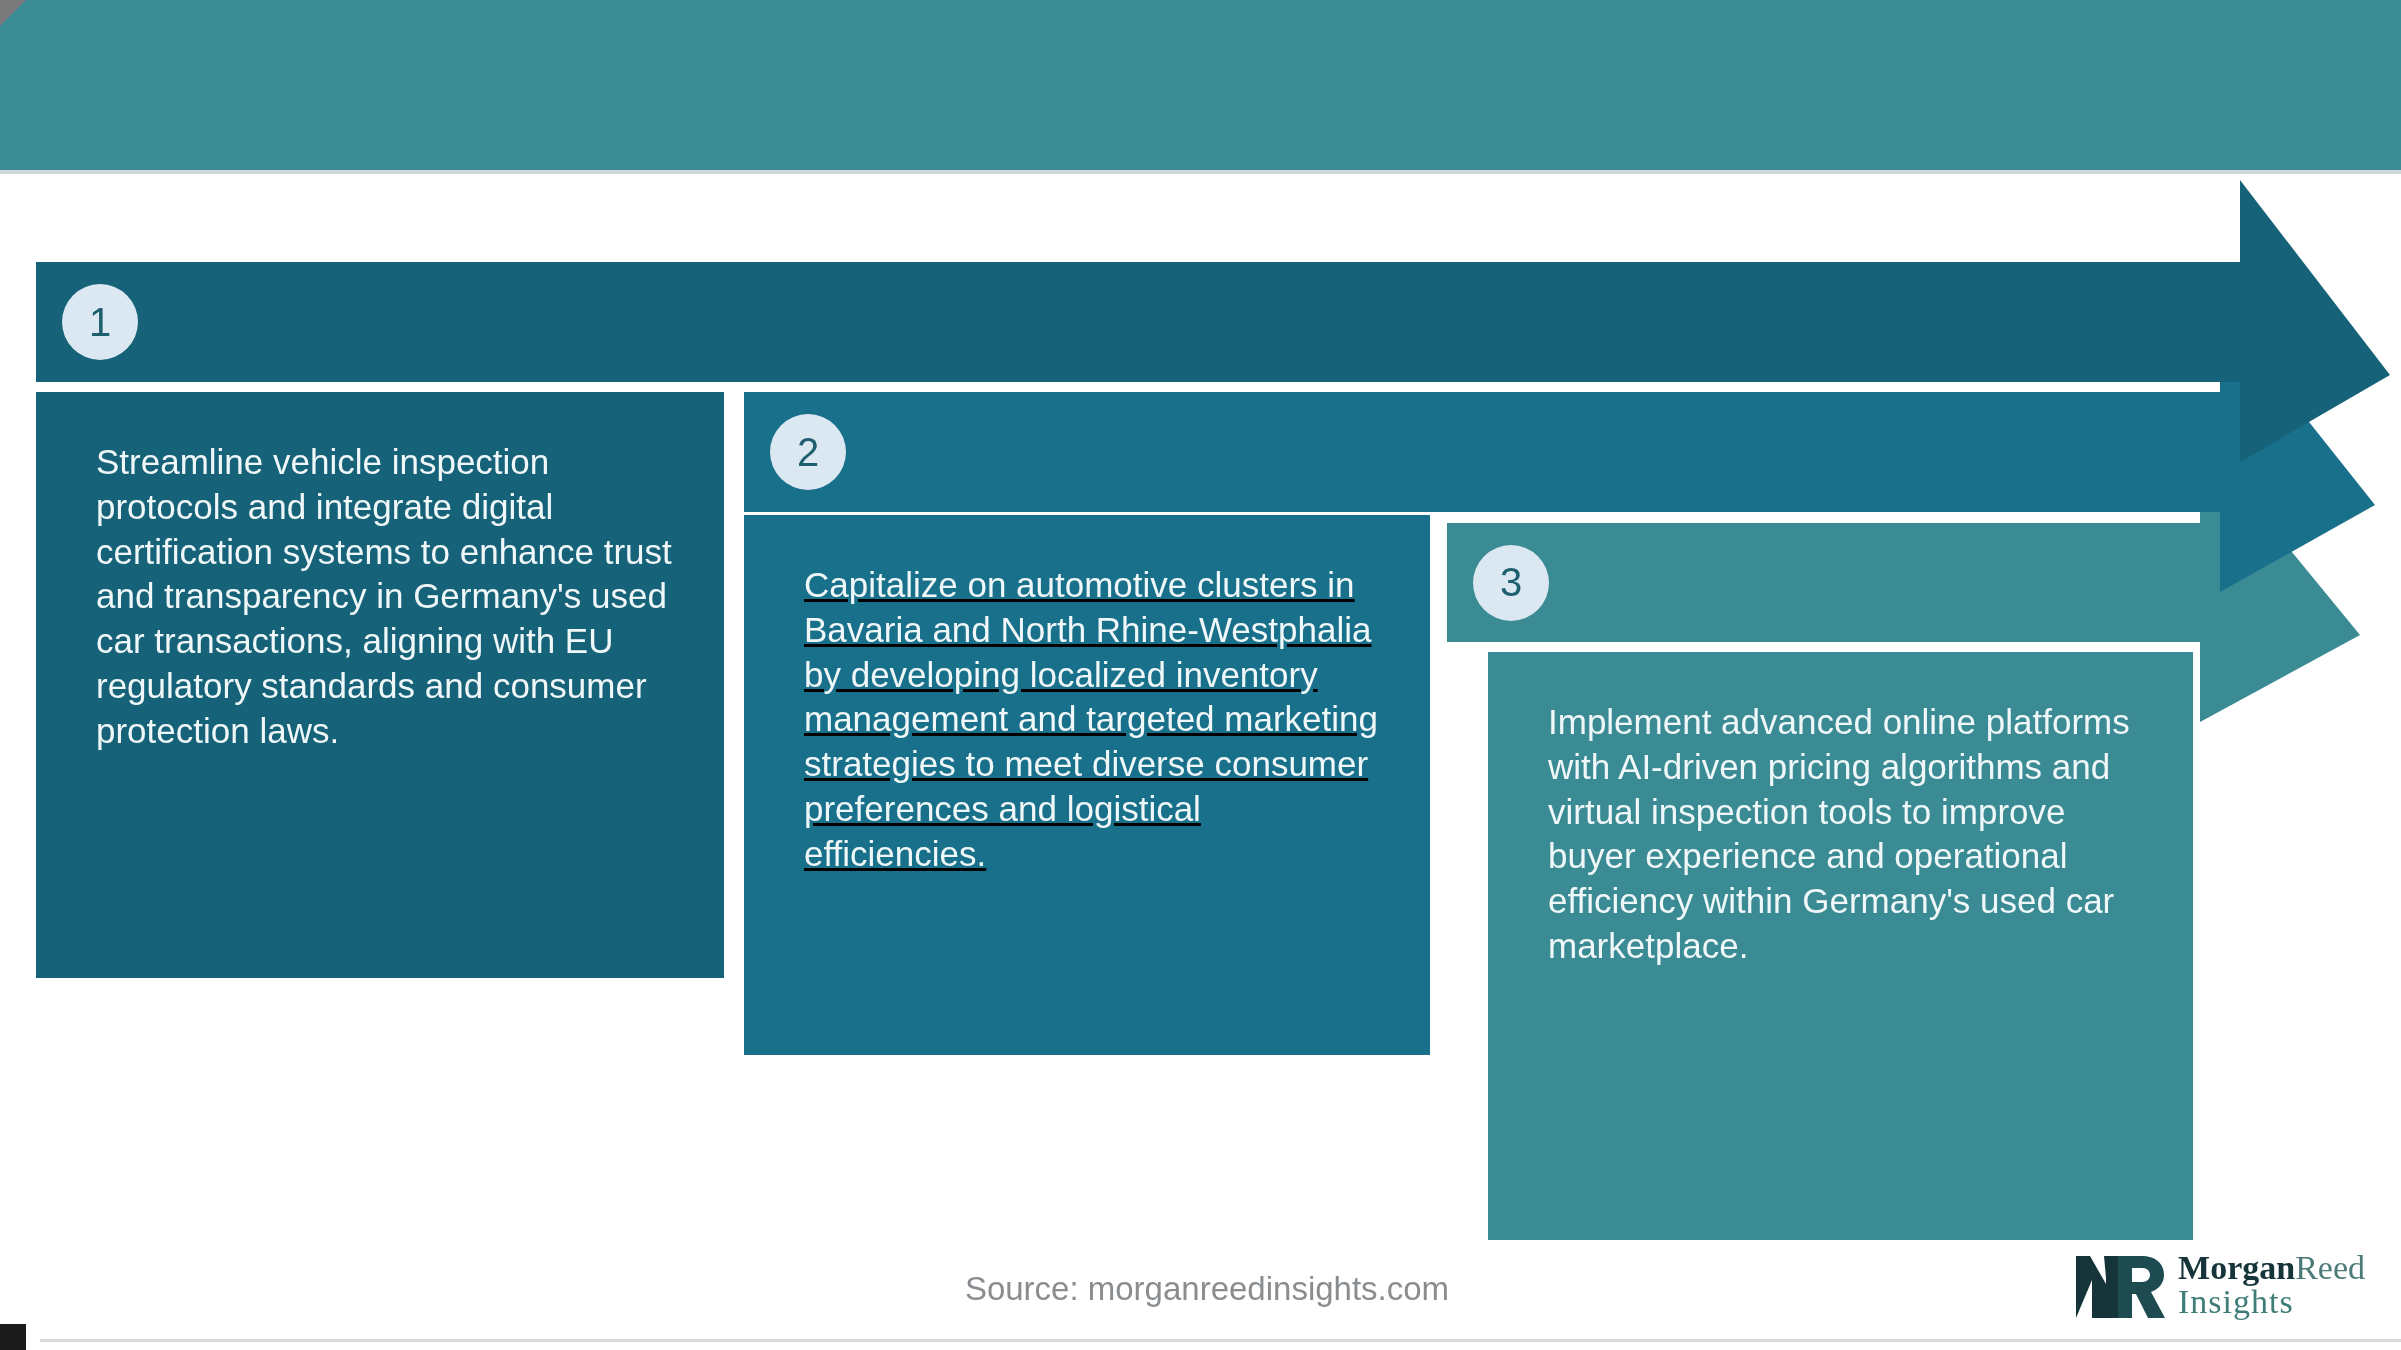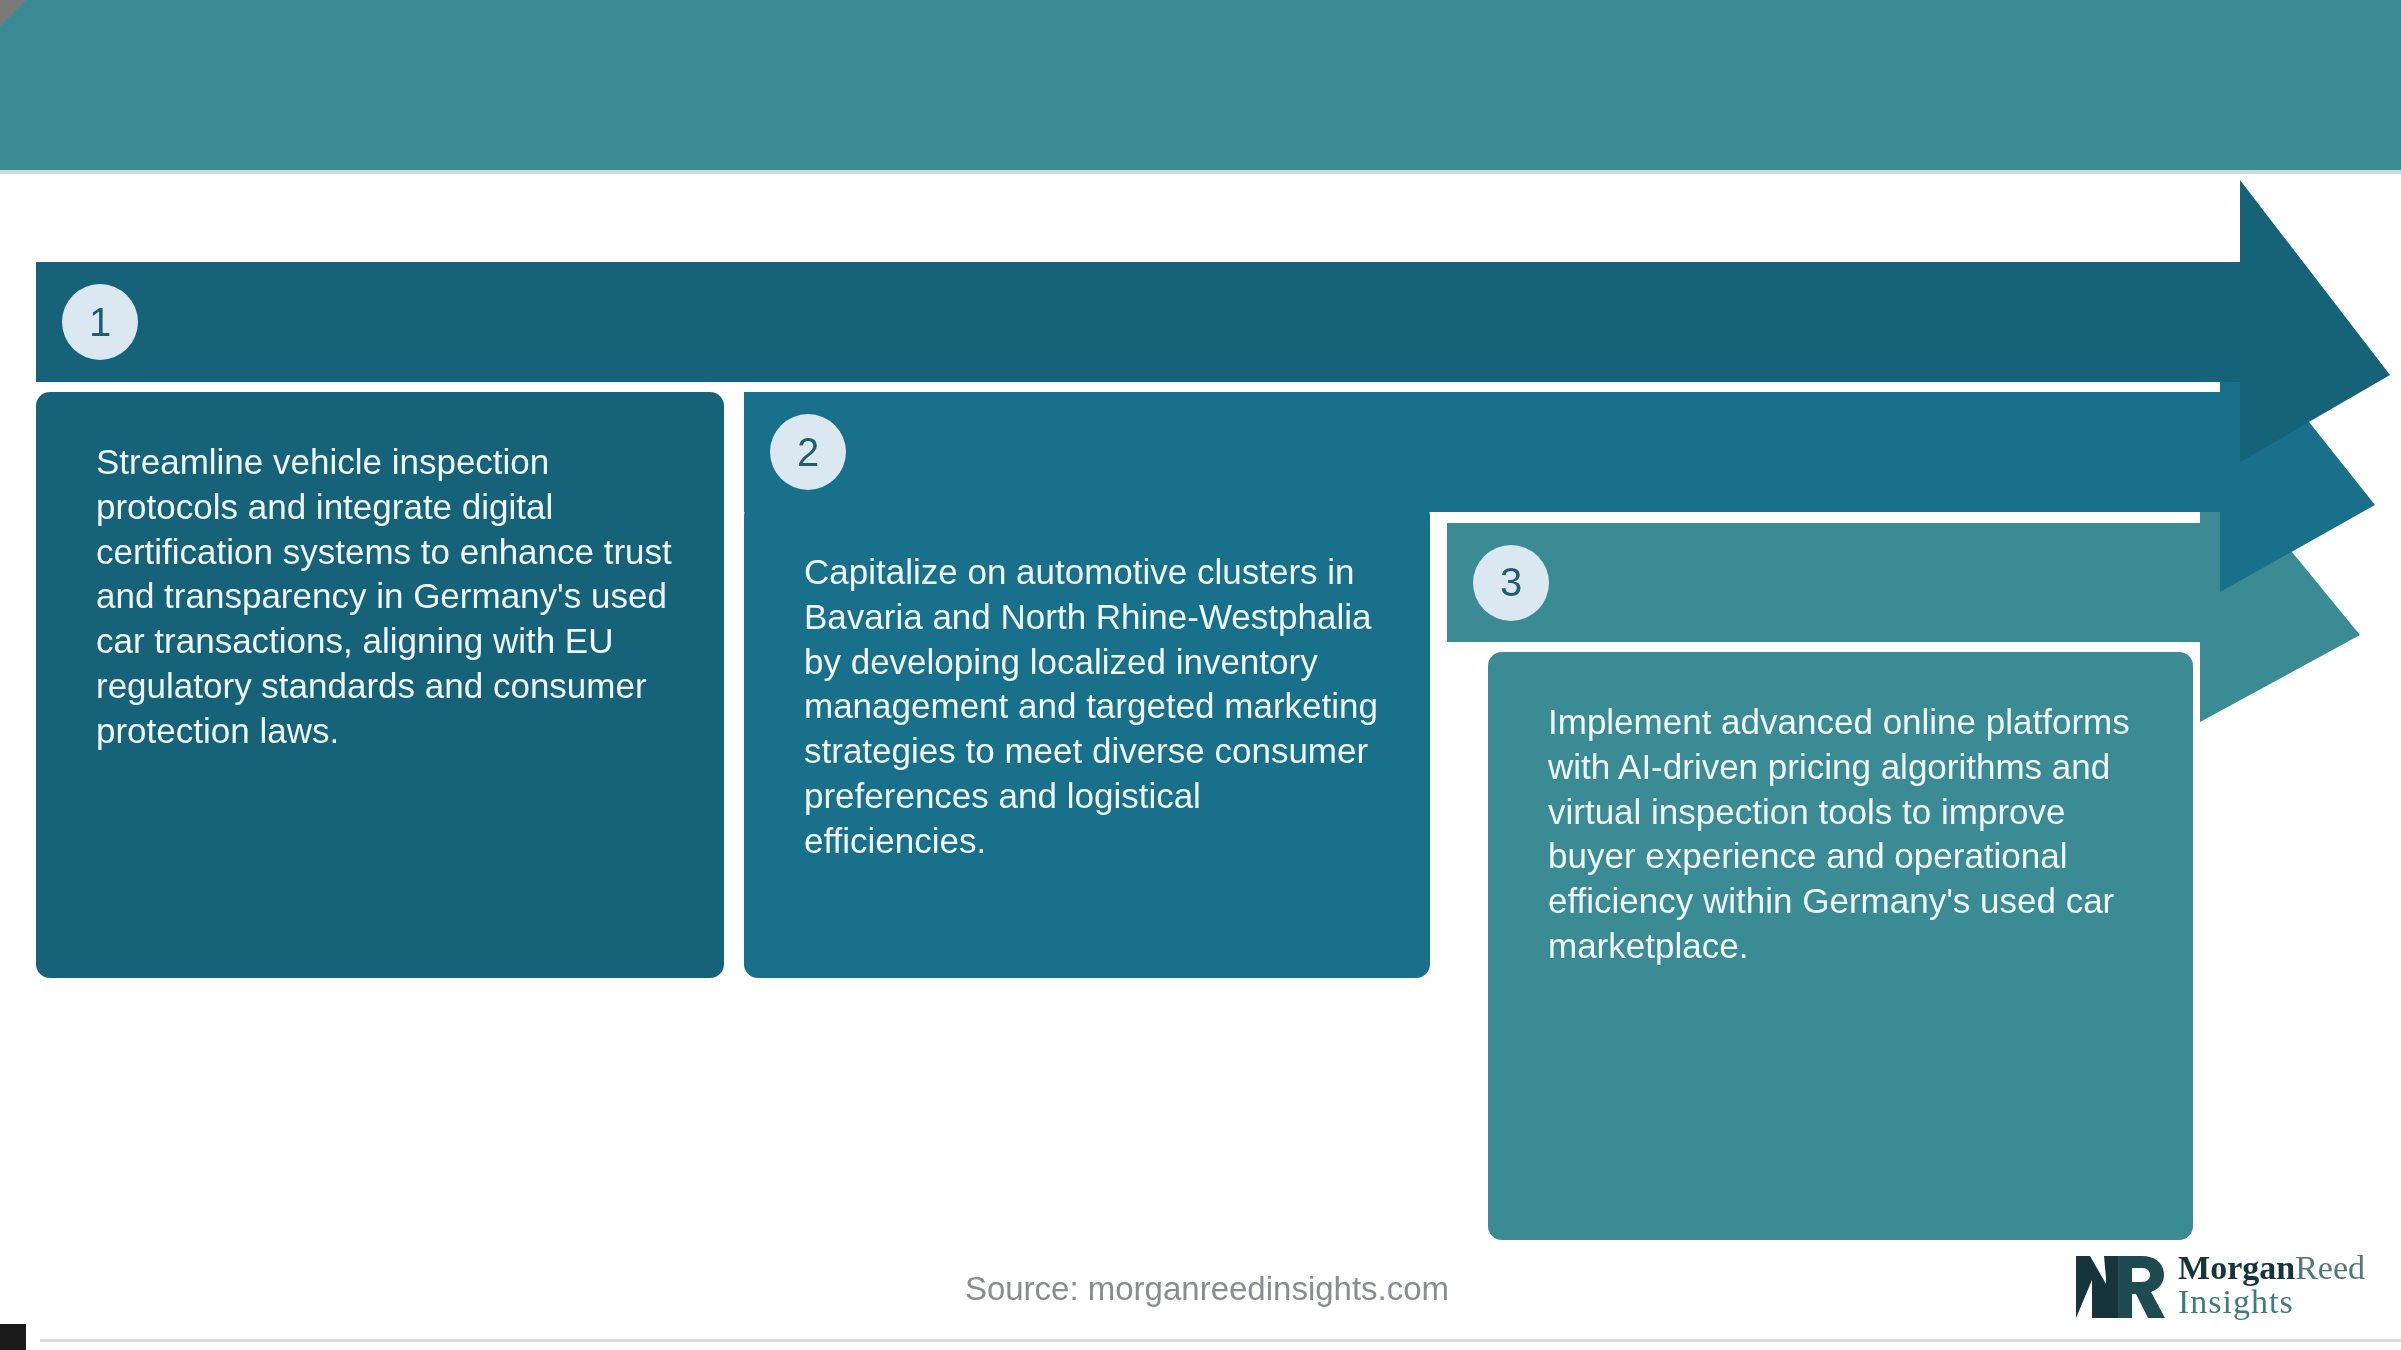--- a/index.html
+++ b/index.html
@@ -106,21 +106,20 @@
     white-space: nowrap;
     letter-spacing: 0.2px;
   }
 
   
   .panel {
     position: absolute;
     z-index: 18;
     box-sizing: border-box;
     padding: 48px 40px 20px 60px;
-    border-radius: 14px;
   }
   .panel-text {
     font-size: 35px;
     line-height: 1.28;
     color: #f0f7f8;
     font-weight: normal;
   }
 
   
   .c1 { background: #156279; }
@@ -194,21 +193,21 @@
 </div>
 <div class="panel c1" style="left:36px; top:392px; width:688px; height:586px;">
   <div class="panel-text">Streamline vehicle inspection protocols and integrate digital certification systems to enhance trust and transparency in Germany's used car transactions, aligning with EU regulatory standards and consumer protection laws.</div>
 </div>
 
 <div class="arrow-head c2" style="left:744px; top:392px; width:1476px; height:120px;">
   <div class="num-circle">
     <span>2</span>
   </div>
 </div>
-<div class="panel c2" style="left:744px; top:502px; width:686px; height:476px;">
+<div class="panel c2" style="left:744px; top:515px; width:686px; height:540px;text-decoration:underline;">
   <div class="panel-text">Capitalize on automotive clusters in Bavaria and North Rhine-Westphalia by developing localized inventory management and targeted marketing strategies to meet diverse consumer preferences and logistical efficiencies.</div>
 </div>
 
 <div class="arrow-head c3" style="left:1447px; top:523px; width:753px; height:119px;">
   <div class="num-circle">
     <span>3</span>
   </div>
 </div>
 <div class="panel c3" style="left:1488px; top:652px; width:705px; height:588px;">
   <div class="panel-text">Implement advanced online platforms with AI-driven pricing algorithms and virtual inspection tools to improve buyer experience and operational efficiency within Germany's used car marketplace.</div>

